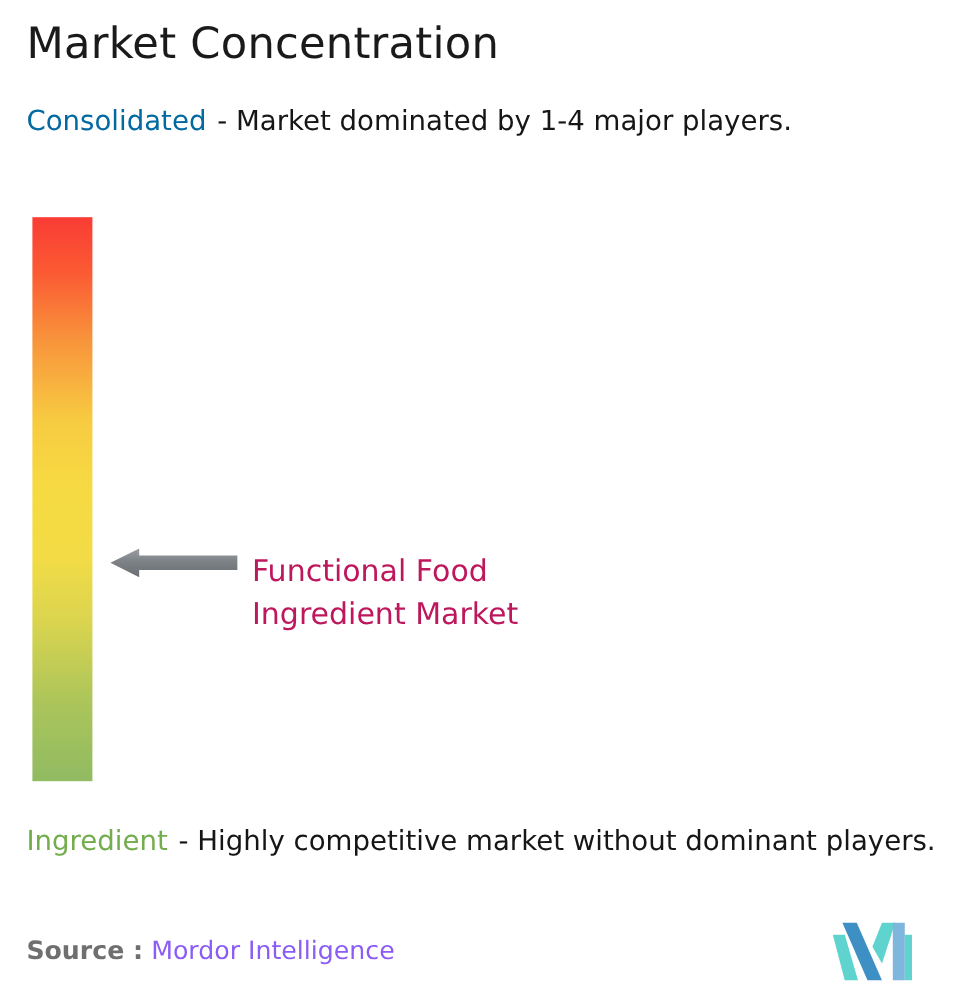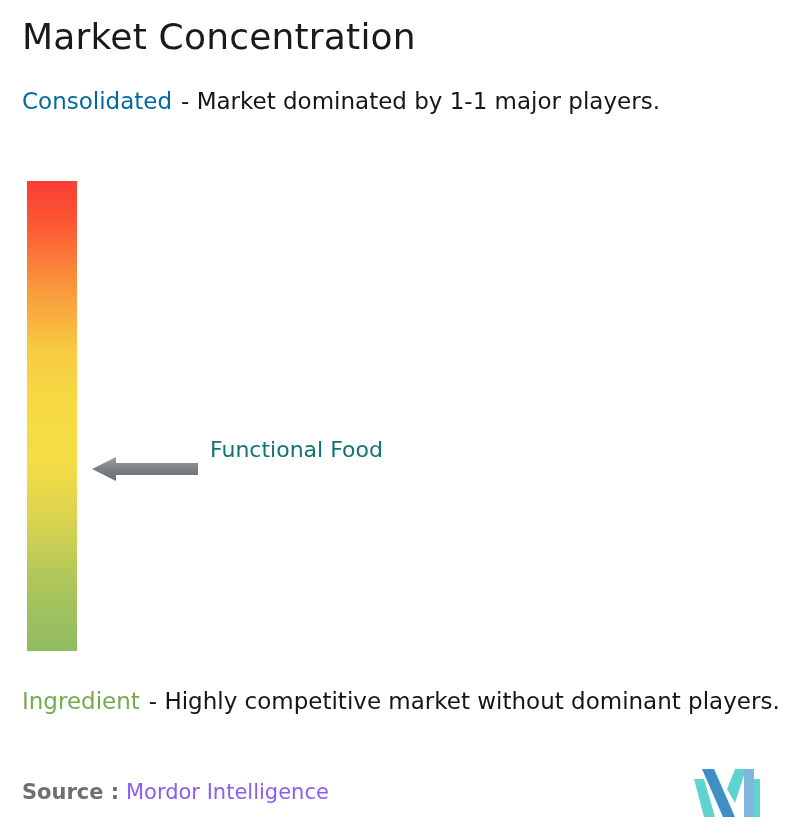--- a/index.html
+++ b/index.html
@@ -86,24 +86,24 @@
     top: 455px;
     width: 106px;
     height: 28px;
   }
   .pointer svg { display: block; }
 
   
   .market-label {
     position: absolute;
     left: 210px;
-    top: 432px;
-    font-size: 22px;
+    top: 458px;
+    font-size: 25px;
     line-height: 36px;
-    color: #0f766e;
+    color: #be185d;
     font-weight: 400;
     white-space: nowrap;
   }
 
   
   .source-row {
     position: absolute;
     left: 22px;
     top: 778px;
     font-size: 21px;
@@ -124,40 +124,41 @@
     height: 52px;
   }
   .brand-logo svg { display: block; }
 </style>
 </head>
 <body>
 
 <div class="chart-title">Market Concentration</div>
 
 <div class="legend-top">
-  <span class="tag-consolidated">Consolidated</span><span class="legend-gap"></span><span>- Market dominated by 1-1 major players.</span>
+  <span class="tag-consolidated">Consolidated</span><span class="legend-gap"></span><span>- Market dominated by 1-4 major players.</span>
 </div>
 
 <div class="scale-bar"></div>
 
 <div class="pointer">
   <svg width="106" height="28" viewBox="0 0 106 28" xmlns="http://www.w3.org/2000/svg">
     <defs>
       <linearGradient id="arrowGrad" x1="0" y1="0" x2="0" y2="1">
         <stop offset="0%" stop-color="#9ba0a6"></stop>
         <stop offset="45%" stop-color="#7d8287"></stop>
         <stop offset="100%" stop-color="#6a6e73"></stop>
       </linearGradient>
     </defs>
     <path d="M0,14 L24,2 L24,8 L106,8 L106,20 L24,20 L24,26 Z" fill="url(#arrowGrad)"></path>
   </svg>
 </div>
 
 <div class="market-label">
   <div>Functional Food</div>
+  <div>Ingredient Market</div>
 </div>
 
 <div class="legend-bottom">
   <span class="tag-fragmented">Ingredient</span><span class="legend-gap"></span><span>- Highly competitive market without dominant players.</span>
 </div>
 
 <div class="source-row">
   <span class="source-label">Source :</span>
   <span class="source-name">Mordor Intelligence</span>
 </div>

